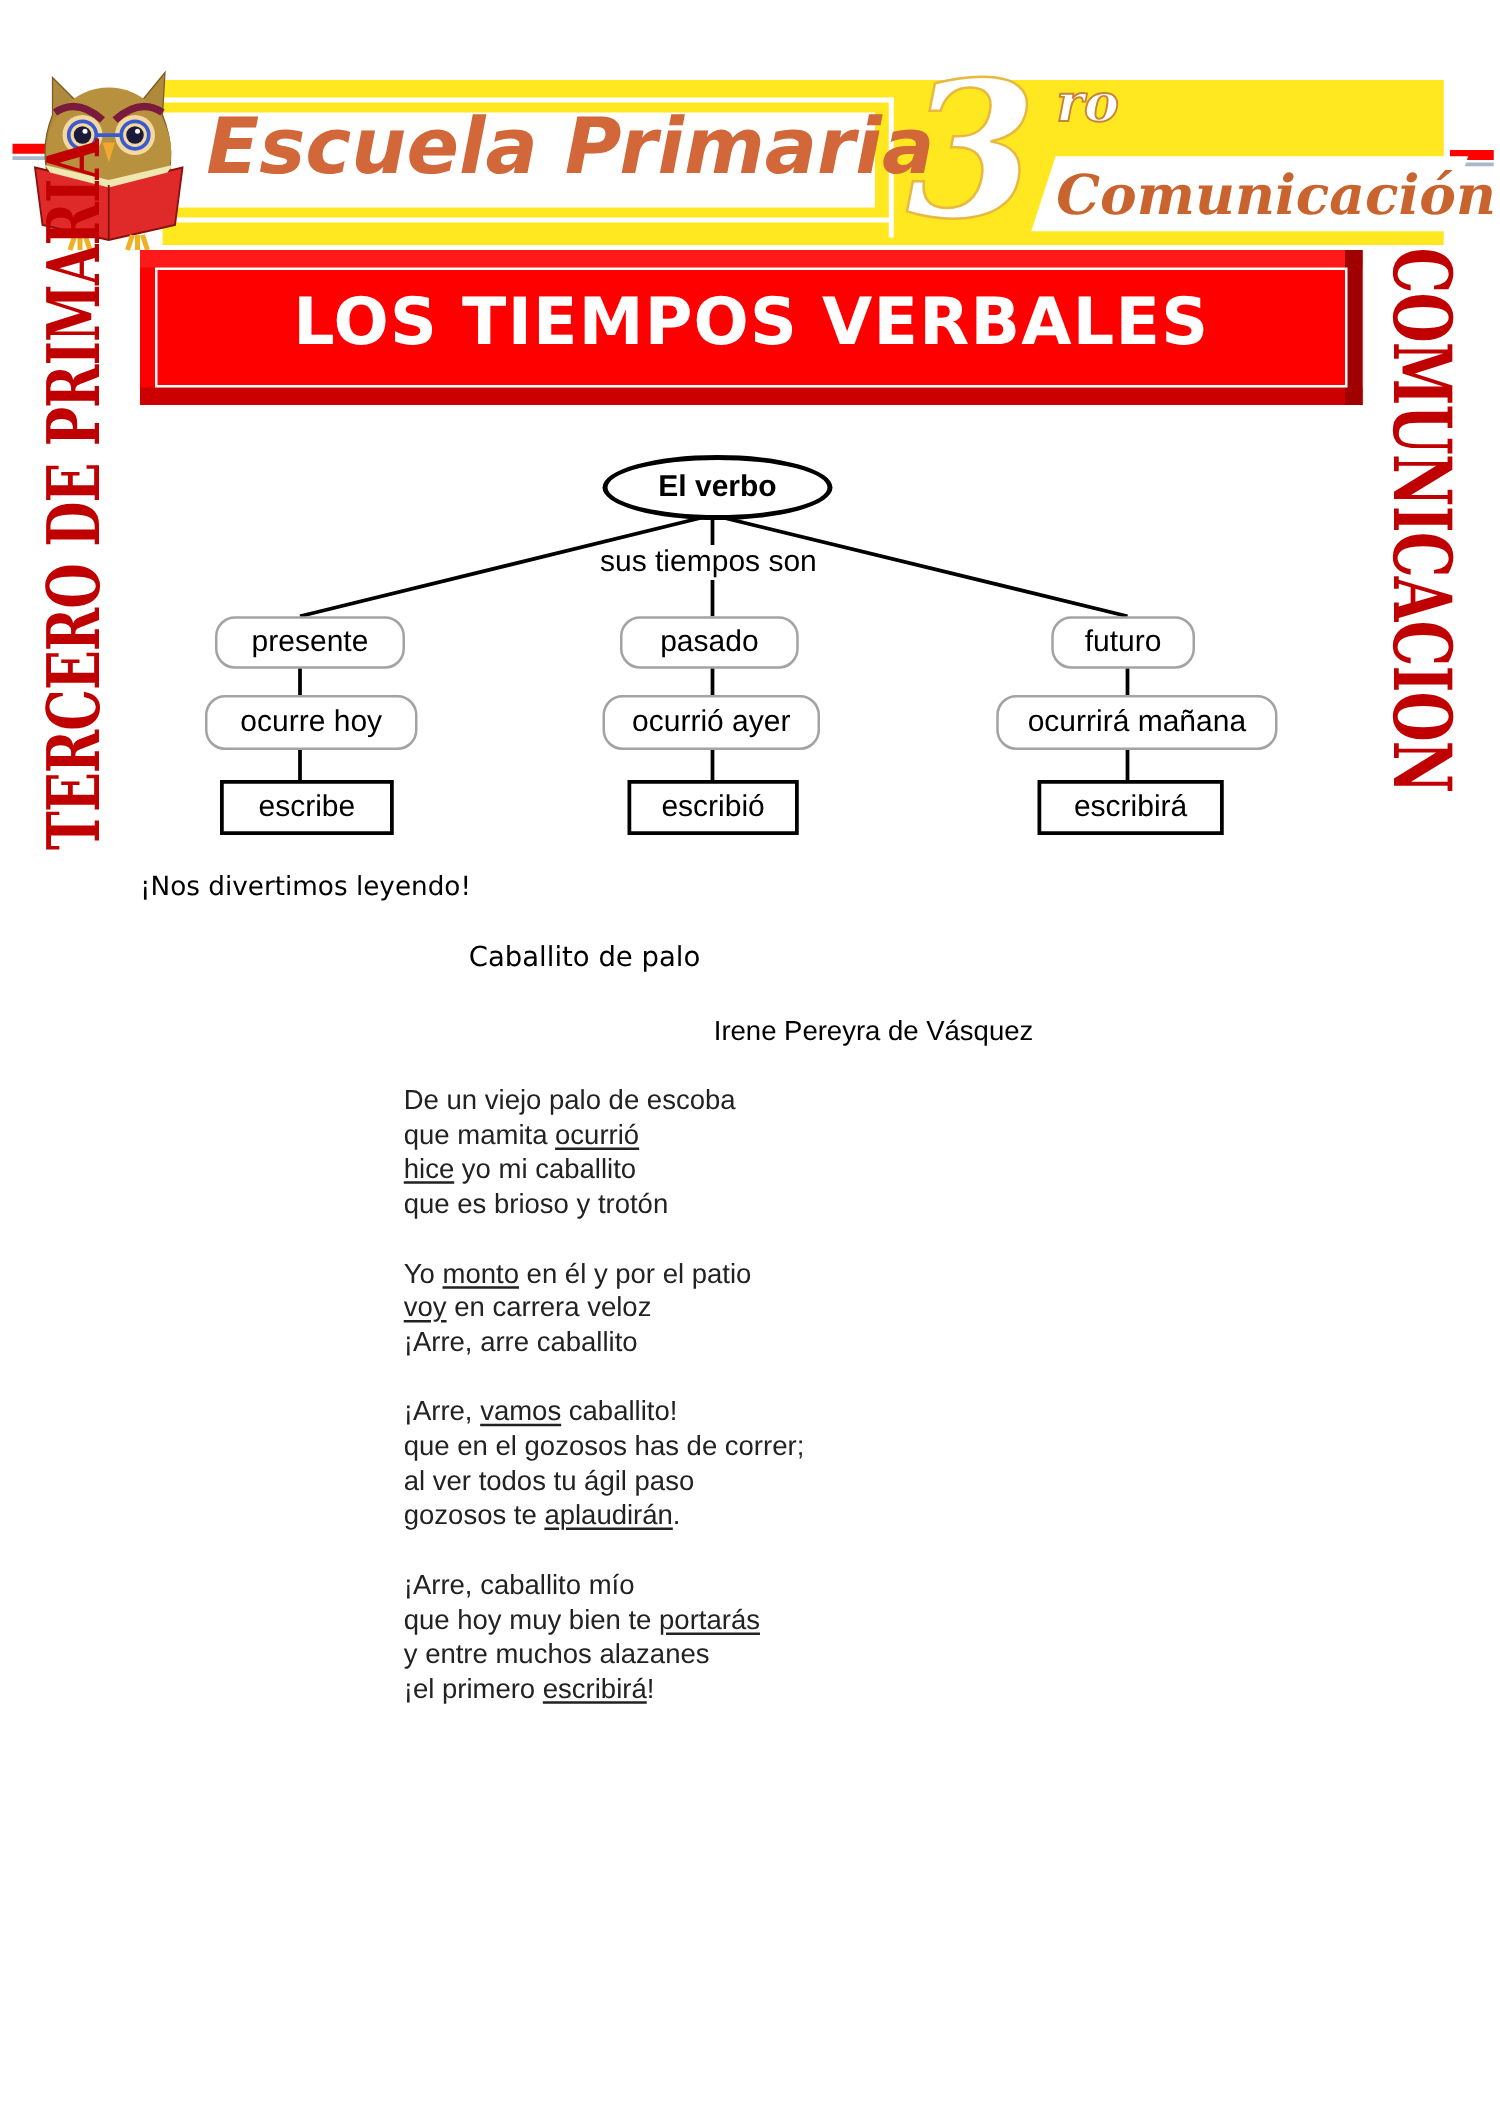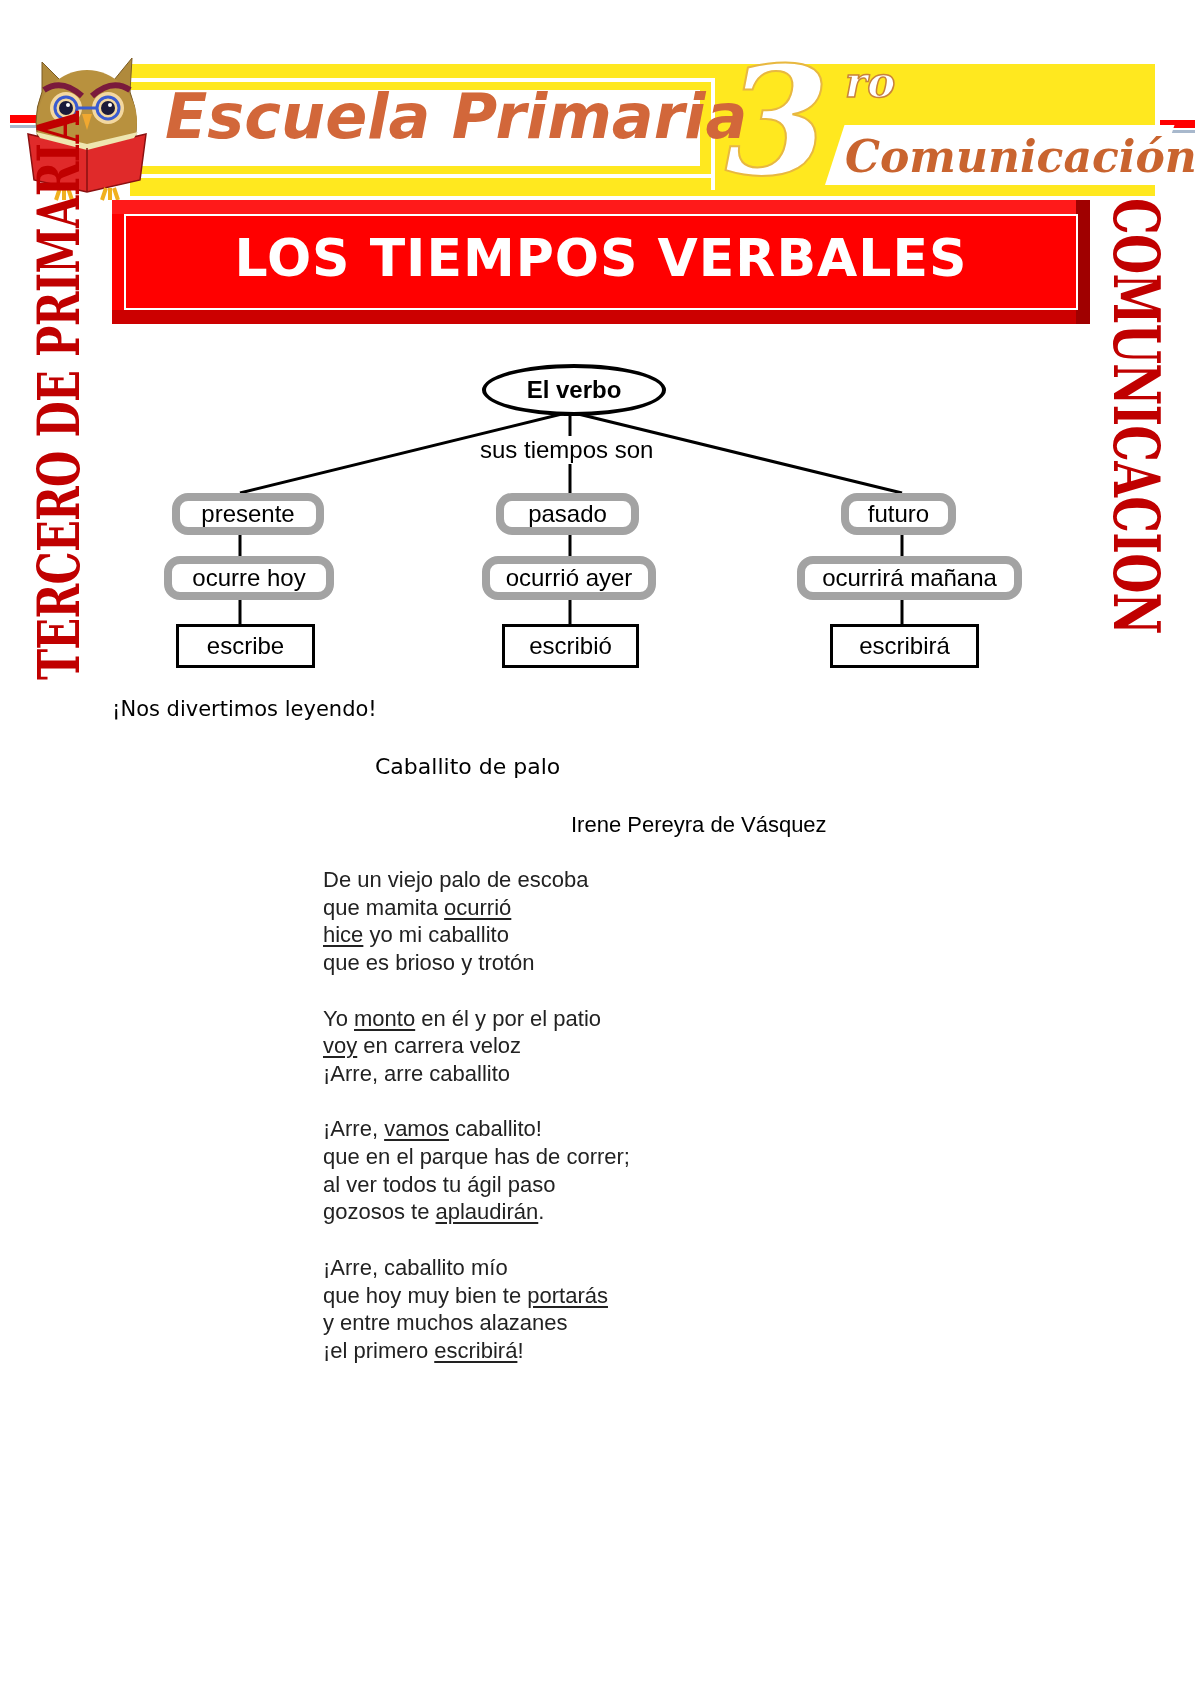--- a/index.html
+++ b/index.html
@@ -31,21 +31,21 @@
 
   
   .vlabel { position: absolute; font-family: "DejaVu Serif", serif; font-weight: bold; color: #c00000; white-space: nowrap; line-height: 1; transform-origin: left top; }
   .vlabel-left { left: 30px; top: 680px; font-size: 58px; transform: rotate(-90deg) scaleX(0.72); letter-spacing: -1px; }
   .vlabel-right { left: 1168px; top: 198px; font-size: 64px; transform: rotate(90deg) scaleX(0.72); letter-spacing: -1px; }
 
   
   .diagram-svg { position: absolute; left: 0; top: 0; }
   .node { position: absolute; display: flex; align-items: center; justify-content: center; font-family: "Liberation Sans", sans-serif; font-size: 24px; color: #000; box-sizing: border-box; background: #fff; white-space: nowrap; }
   .node-ellipse { border: 4px solid #000; border-radius: 50%; font-weight: bold; }
-  .node-rounded { border: 8px solid #a3a3a3; border-radius: 16px; text-align: right; }
+  .node-rounded { border: 2px solid #a3a3a3; border-radius: 16px; text-align: right; }
   .node-rect { border: 3px solid #000; }
   .connector-label { position: absolute; font-family: "Liberation Sans", sans-serif; font-size: 24px; background: #fff; padding: 0 2px; white-space: nowrap; }
 
   
   .section-heading { position: absolute; left: 112px; top: 697px; font-family: "DejaVu Sans", sans-serif; font-size: 21px; color: #000; }
   .poem-title { position: absolute; left: 375px; top: 754px; font-family: "DejaVu Sans", sans-serif; font-size: 22px; color: #000; }
   .poem-author { position: absolute; left: 571px; top: 812px; font-family: "Liberation Sans", sans-serif; font-size: 22px; color: #000; text-align: center; }
   .poem { position: absolute; left: 323px; top: 866px; font-family: "Liberation Sans", sans-serif; font-size: 22px; line-height: 27.7px; color: #222; }
   .stanza { margin: 0 0 27.7px 0; }
   .line { display: block; white-space: nowrap; }
@@ -154,21 +154,21 @@
     <span class="line"><span class="verb">hice</span><span> yo mi caballito</span></span>
     <span class="line"><span>que es brioso y trotón</span></span>
   </div>
   <div class="stanza">
     <span class="line"><span>Yo </span><span class="verb">monto</span><span> en él y por el patio</span></span>
     <span class="line"><span class="verb">voy</span><span> en carrera veloz</span></span>
     <span class="line"><span>¡Arre, arre caballito</span></span>
   </div>
   <div class="stanza">
     <span class="line"><span>¡Arre, </span><span class="verb">vamos</span><span> caballito!</span></span>
-    <span class="line"><span>que en el parque has de correr;</span></span>
+    <span class="line"><span>que en el gozosos has de correr;</span></span>
     <span class="line"><span>al ver todos tu ágil paso</span></span>
     <span class="line"><span>gozosos te </span><span class="verb">aplaudirán</span><span>.</span></span>
   </div>
   <div class="stanza">
     <span class="line"><span>¡Arre, caballito mío</span></span>
     <span class="line"><span>que hoy muy bien te </span><span class="verb">portarás</span></span>
     <span class="line"><span>y entre muchos alazanes</span></span>
     <span class="line"><span>¡el primero </span><span class="verb">escribirá</span><span>!</span></span>
   </div>
 </div>

